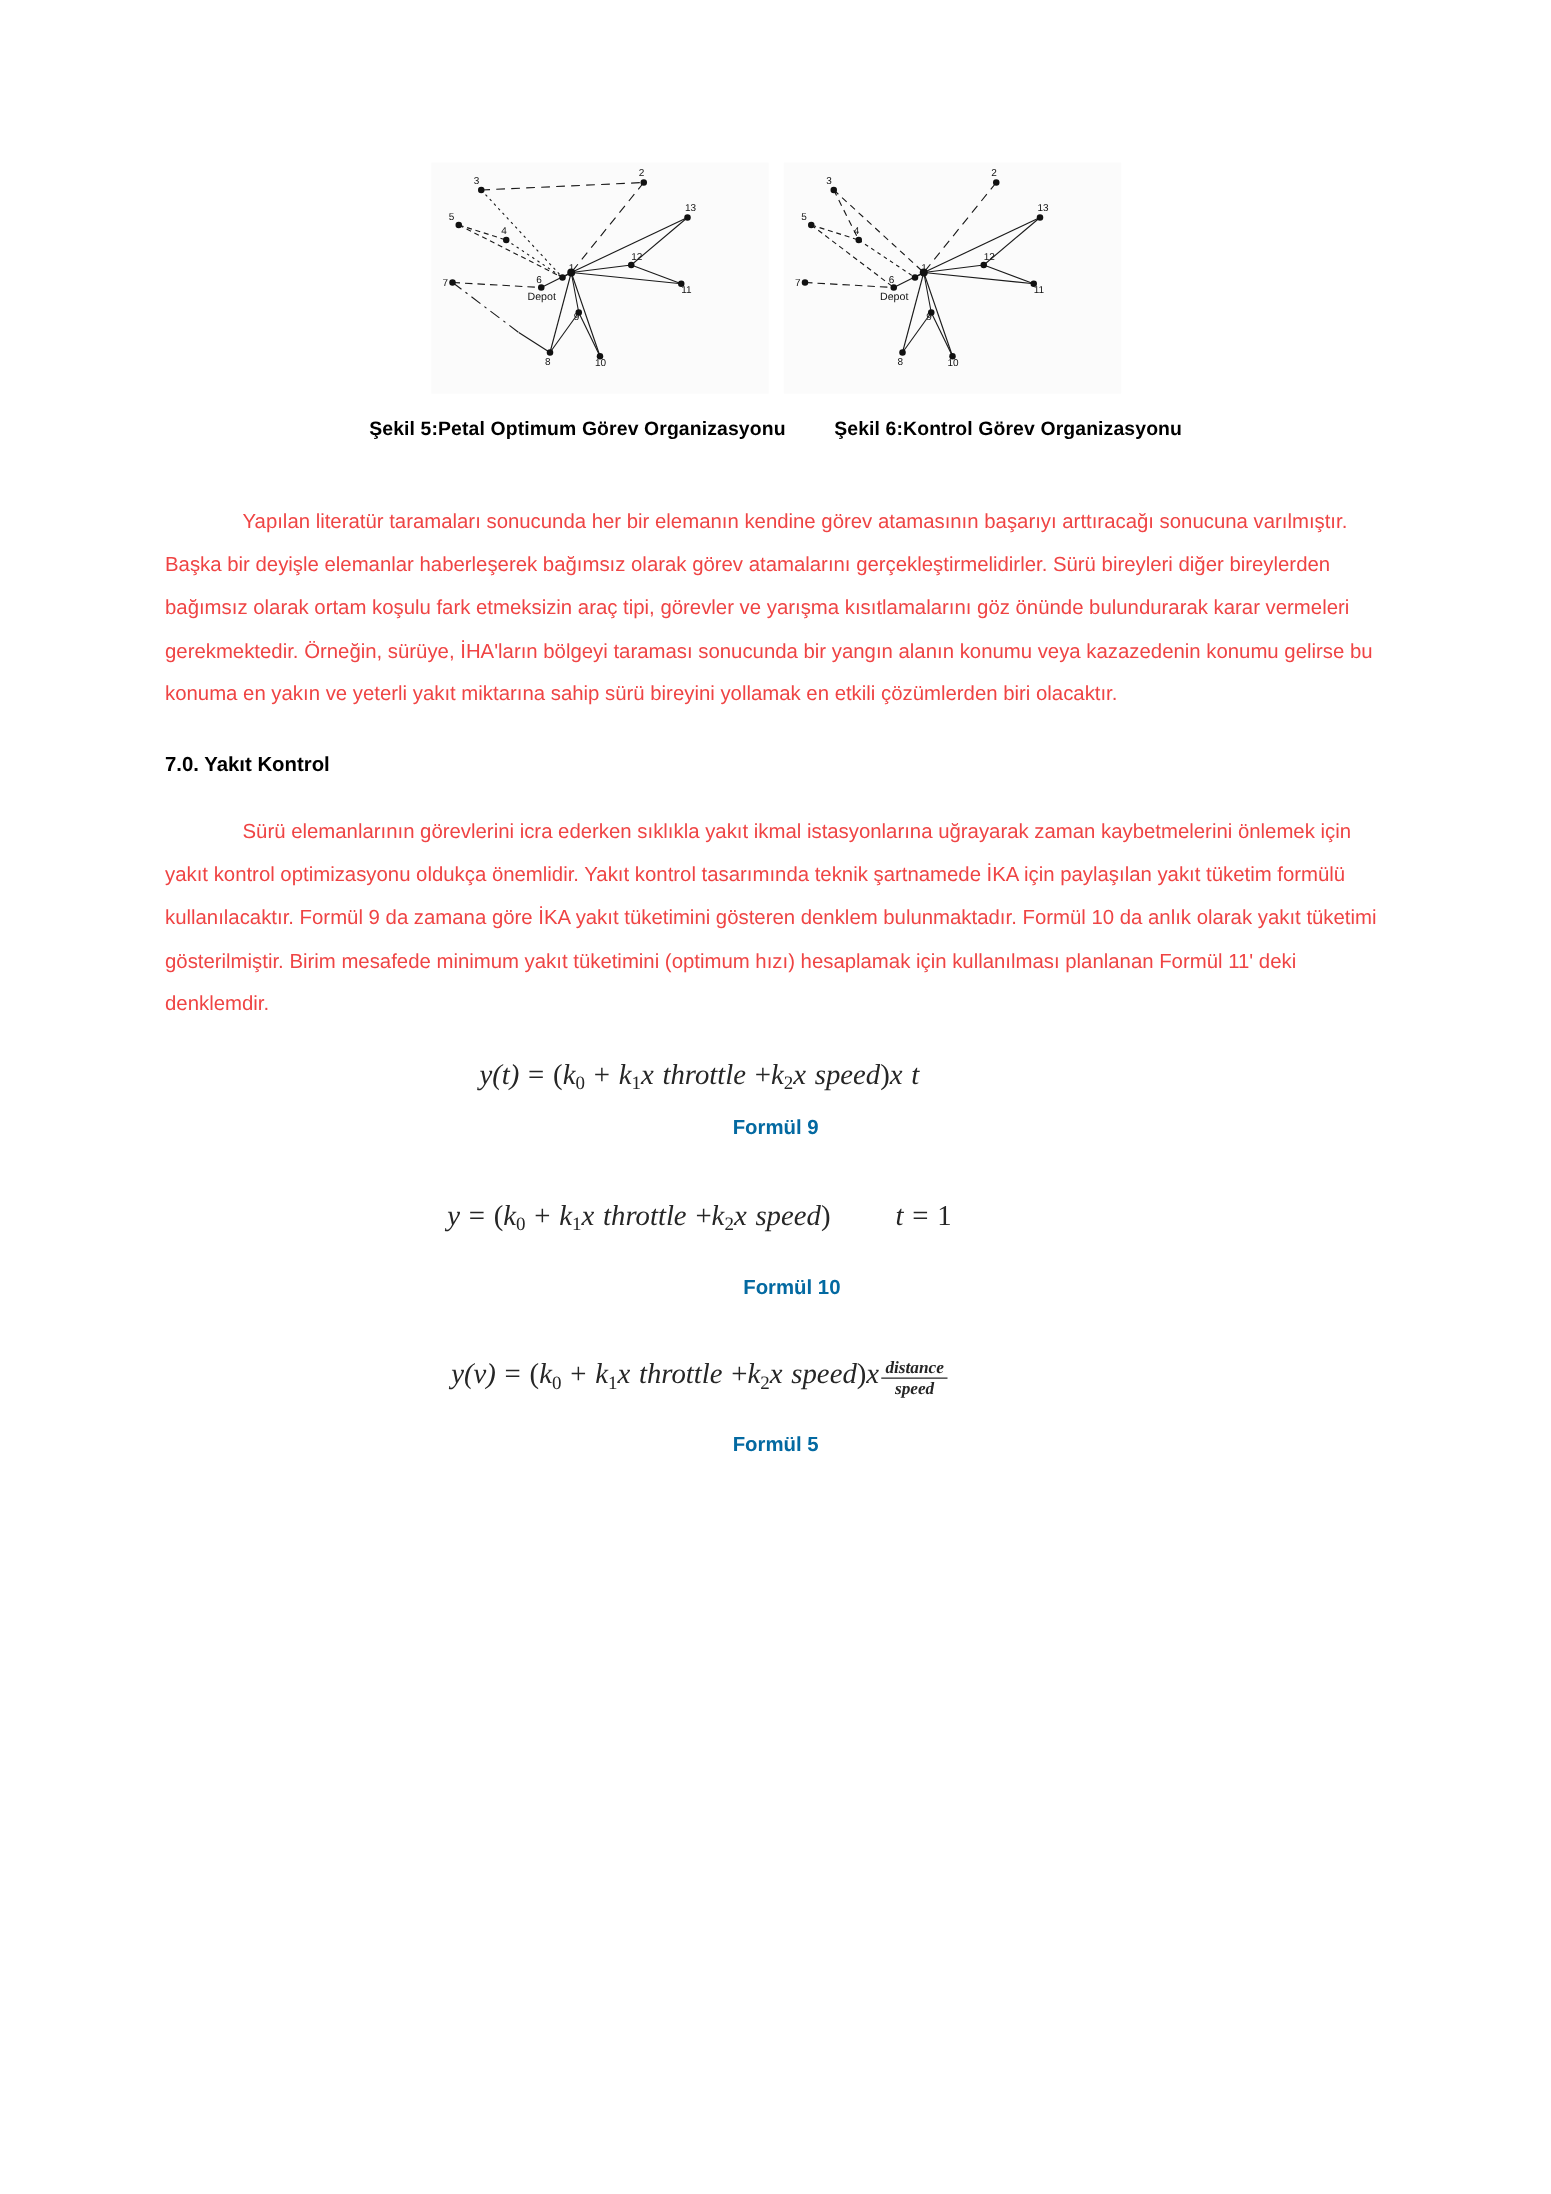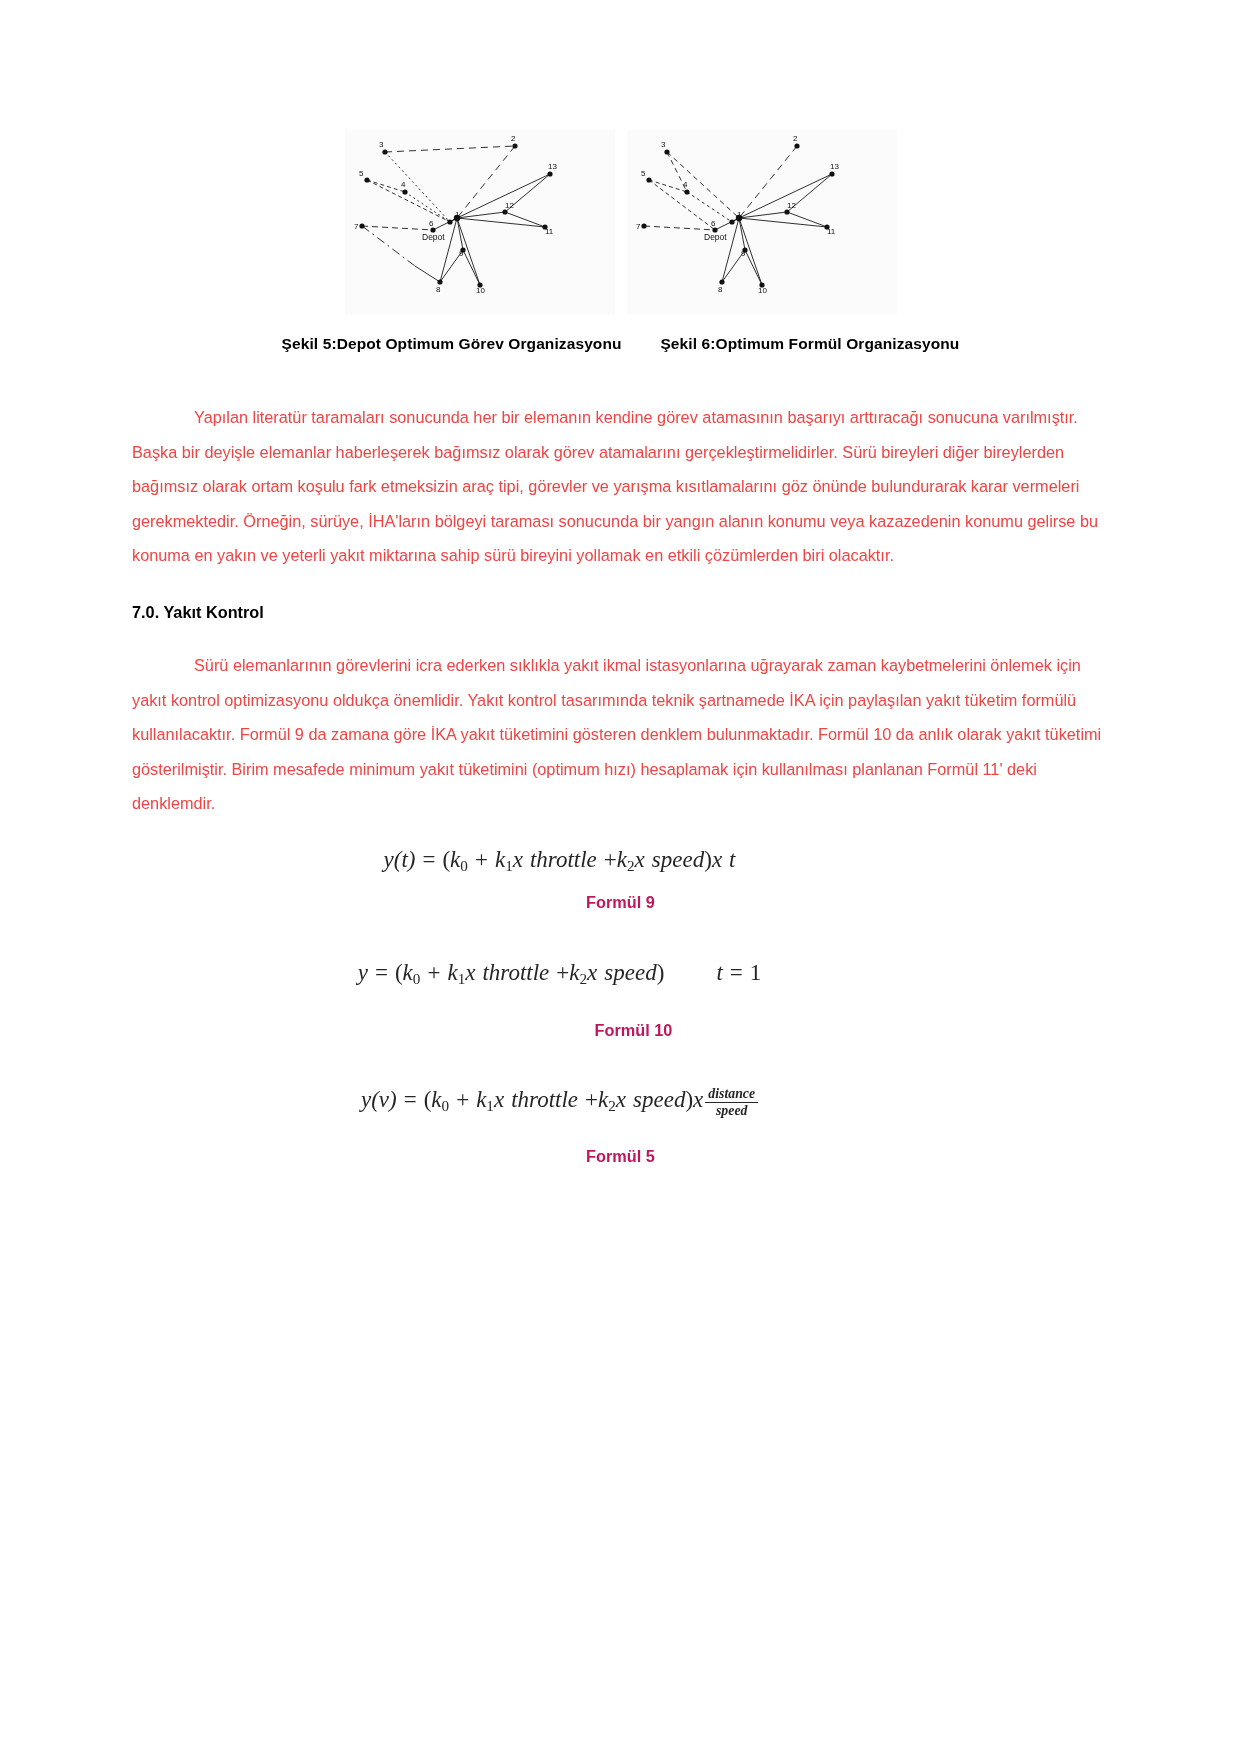--- a/index.html
+++ b/index.html
@@ -122,21 +122,21 @@
     padding: 0 3px;
     border-top: 1.2px solid #262626;
   }
   .formula-label {
     position: absolute;
     width: 1241px;
     left: 0;
     text-align: center;
     font-size: 16.3px;
     font-weight: bold;
-    color: #be185d;
+    color: #0369a1;
   }
 
   #f9      { top: 847px; }
   #f9lbl   { top: 893px; }
   #f10     { top: 960px; text-align: center; }
   #f10lbl  { top: 1021px; margin-left: 13px; }
   #f11     { top: 1085px; }
   #f11lbl  { top: 1147px; }
 </style>
 </head>
@@ -261,23 +261,23 @@
           <text x="114" y="126">9</text>
           <text x="91" y="162">8</text>
           <text x="131" y="163">10</text>
           <text x="77" y="110" font-size="8.5">Depot</text>
         </g>
       </svg>
     </div>
   </div>
 
   <div class="captions-row">
-    <span class="cap">Şekil 5:Depot Optimum Görev Organizasyonu</span>
+    <span class="cap">Şekil 5:Petal Optimum Görev Organizasyonu</span>
     <span class="cap-gap"></span>
-    <span class="cap">Şekil 6:Optimum Formül Organizasyonu</span>
+    <span class="cap">Şekil 6:Kontrol Görev Organizasyonu</span>
   </div>
 
   <div class="body-text" id="para1"><span class="indent"></span><span>Yapılan literatür taramaları sonucunda her bir elemanın kendine görev atamasının başarıyı arttıracağı sonucuna varılmıştır. Başka bir deyişle elemanlar haberleşerek bağımsız olarak görev atamalarını gerçekleştirmelidirler. Sürü bireyleri diğer bireylerden bağımsız olarak ortam koşulu fark etmeksizin araç tipi, görevler ve yarışma kısıtlamalarını göz önünde bulundurarak karar vermeleri gerekmektedir. Örneğin, sürüye, İHA'ların bölgeyi taraması sonucunda bir yangın alanın konumu veya kazazedenin konumu gelirse bu konuma en yakın ve yeterli yakıt miktarına sahip sürü bireyini yollamak en etkili çözümlerden biri olacaktır.</span></div>
 
   <div id="heading43">7.0. Yakıt Kontrol</div>
 
   <div class="body-text" id="para2"><span class="indent"></span><span>Sürü elemanlarının görevlerini icra ederken sıklıkla yakıt ikmal istasyonlarına uğrayarak zaman kaybetmelerini önlemek için yakıt kontrol optimizasyonu oldukça önemlidir. Yakıt kontrol tasarımında teknik şartnamede İKA için paylaşılan yakıt tüketim formülü kullanılacaktır. Formül 9 da zamana göre İKA yakıt tüketimini gösteren denklem bulunmaktadır. Formül 10 da anlık olarak yakıt tüketimi gösterilmiştir. Birim mesafede minimum yakıt tüketimini (optimum hızı) hesaplamak için kullanılması planlanan Formül 11' deki denklemdir.</span></div>
 
   <div class="formula" id="f9">
     <span>y</span><span>(t)</span><span class="sp"></span><span class="nonital">=</span><span class="sp"></span><span class="nonital">(</span><span>k</span><sub>0</sub><span class="sp"></span><span class="nonital">+</span><span class="sp"></span><span>k</span><sub>1</sub><span>x</span><span class="sp"></span><span>throttle</span><span class="sp"></span><span class="nonital">+</span><span>k</span><sub>2</sub><span>x</span><span class="sp"></span><span>speed</span><span class="nonital">)</span><span>x</span><span class="sp"></span><span>t</span>

